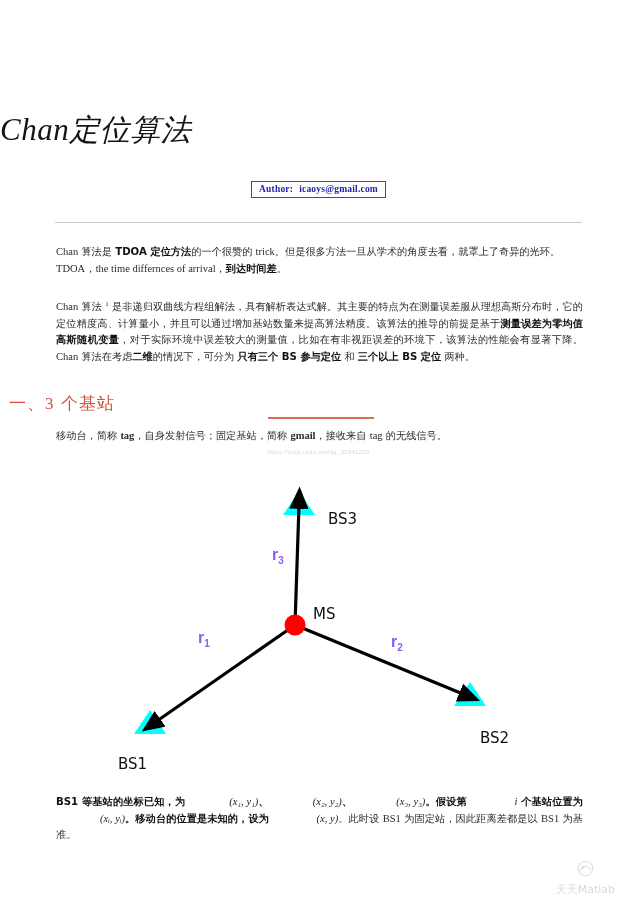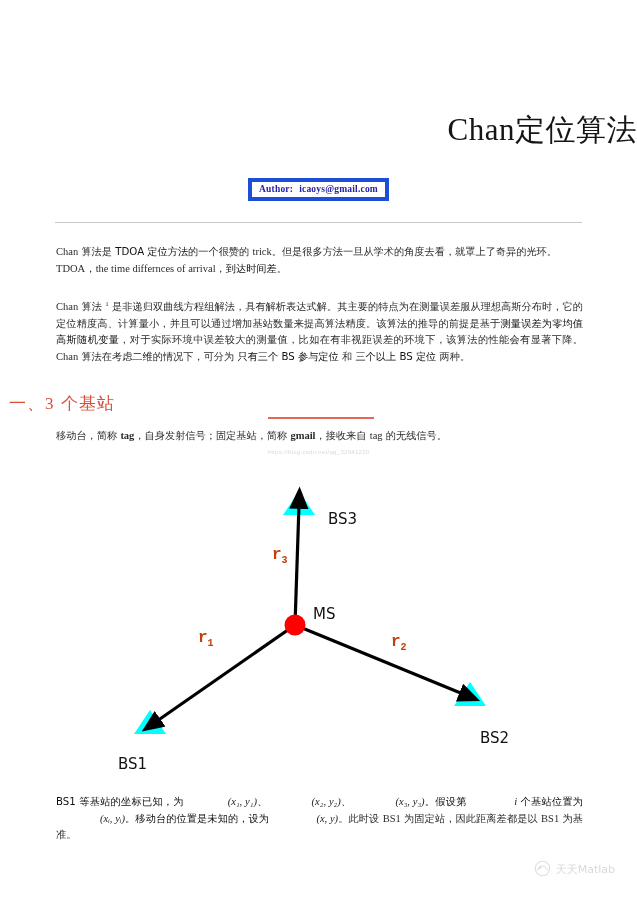--- a/index.html
+++ b/index.html
@@ -22,45 +22,46 @@
     width: 637px;
     height: 900px;
   }
 
   
   .doc-title {
     position: absolute;
     top: 110px;
     left: 0;
     width: 637px;
-    text-align: right;
+    text-align: left;
     font-family: "Liberation Serif", "DejaVu Serif", serif;
     font-size: 31px;
     font-weight: 400;
     letter-spacing: 0.5px;
     color: #151515;
     white-space: nowrap;
+    font-style: italic;
   }
   .doc-title .cjk {
     font-family: "DejaVu Sans", "Liberation Sans", sans-serif;
     font-size: 30px;
     font-weight: 400;
   }
 
   
   .author-box {
     position: absolute;
     top: 178px;
     left: 0;
     width: 637px;
     text-align: center;
   }
   .author-box .inner {
     display: inline-block;
-    border: 4px solid #1d4ed8;
+    border: 1px solid #1d4ed8;
     padding: 1px 7px 2px 7px;
     font-size: 9.5px;
     color: #2222aa;
     font-family: "Liberation Serif", "DejaVu Serif", serif;
     font-weight: 700;
     letter-spacing: 0.2px;
     line-height: 12px;
   }
   .author-box .label { margin-right: 6px; }
 
@@ -83,21 +84,21 @@
     line-height: 16.5px;
     color: #2b2b2b;
     text-align: justify;
     font-family: "DejaVu Sans", "Liberation Sans", sans-serif;
   }
   .para .lat {
     font-family: "Liberation Serif", "DejaVu Serif", serif;
     font-size: 10.5px;
   }
   .para b, .para .b {
-    font-weight: 400;
+    font-weight: 700;
     color: #111;
   }
   .para .blat {
     font-family: "Liberation Serif", "DejaVu Serif", serif;
     font-weight: 700;
     font-size: 10.5px;
   }
   .para .sup {
     font-size: 7px;
     vertical-align: super;
@@ -162,24 +163,24 @@
 
   .dlabel {
     position: absolute;
     font-family: "DejaVu Sans", "Liberation Sans", sans-serif;
     font-size: 15px;
     color: #111;
     white-space: nowrap;
   }
   .rlabel {
     position: absolute;
-    font-family: Liberation Mono, monospace;
+    font-family: Liberation Sans, sans-serif;
     font-size: 16px;
     font-weight: 700;
-    color: #c2410c;
+    color: #8b5cf6;
     white-space: nowrap;
   }
   .rlabel sub {
     font-size: 10px;
     font-weight: 700;
   }
 
   #lbl-bs3 { top: 510px; left: 328px; }
   #lbl-ms  { top: 605px; left: 313px; }
   #lbl-bs1 { top: 755px; left: 118px; }
@@ -199,23 +200,24 @@
     color: #222;
     padding-left: 44px;
   }
 
   
   .footer-logo {
     position: absolute;
     top: 860px;
     right: 22px;
     display: flex;
-    align-items: flex-end;
+    align-items: center;
     gap: 5px;
     opacity: 0.32;
+    flex-direction: column;
   }
   .footer-logo .mark {
     width: 17px;
     height: 17px;
   }
   .footer-logo .ftext {
     font-family: "DejaVu Sans", "Liberation Sans", sans-serif;
     font-size: 11px;
     color: #8a8a8a;
     white-space: nowrap;

